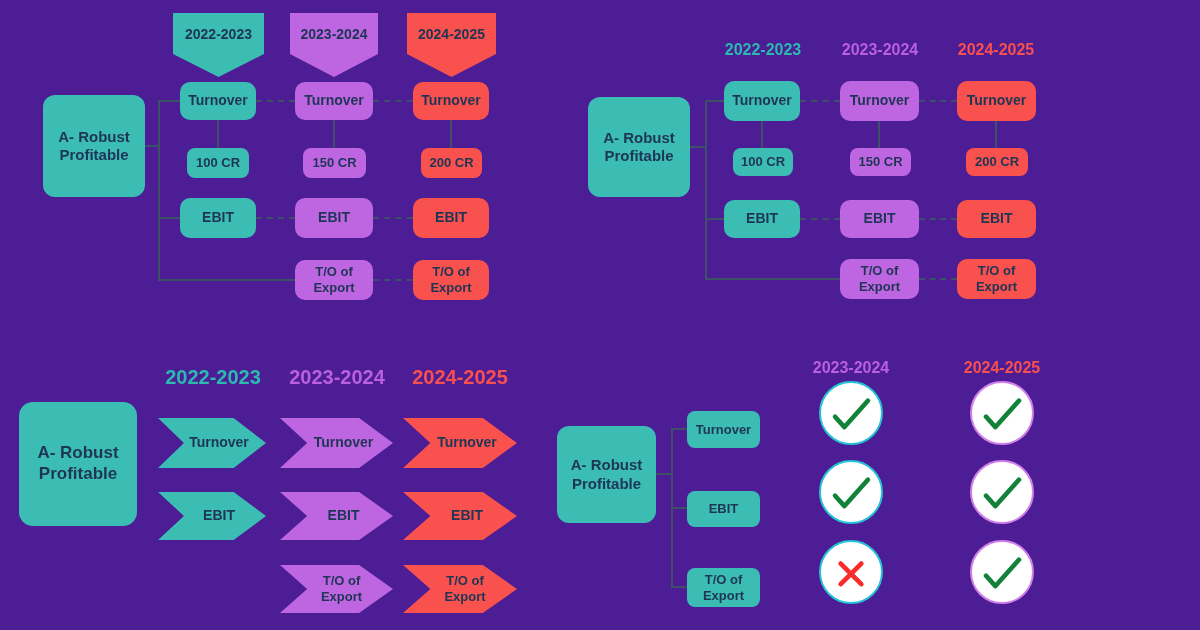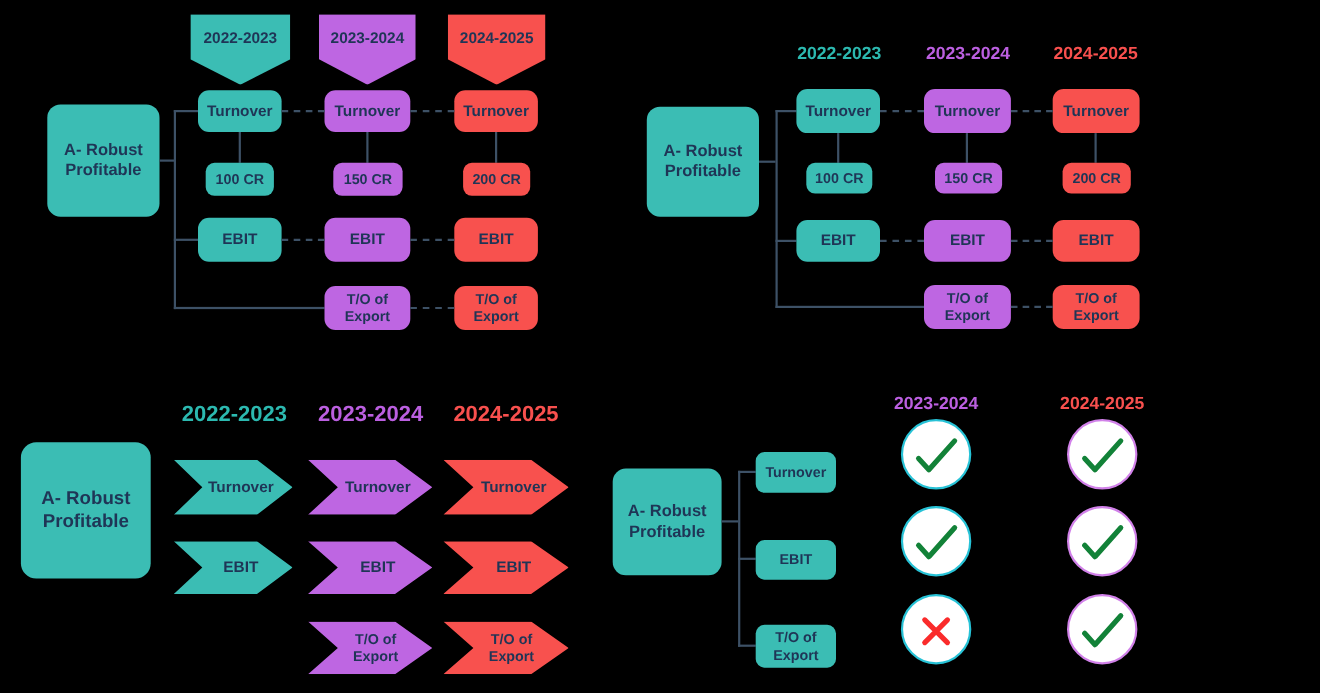--- a/index.html
+++ b/index.html
@@ -2,21 +2,21 @@
 <html style="--teal: #3BBDB4; --purple: #BE66E2; --red: #F8514E; --text: #1F3556; --connector: #3D5166; --header_teal: #2CB9B0; --header_purple: #BB5FE0; --header_red: #F8504E; --circle_cyan: #27C2D6; --circle_violet: #D181E9; --check_green: #128238; --cross_red: #FA2B2B;"><head>
 <meta charset="utf-8">
 <style>
   :root{
     --teal:#3BBDB4; --purple:#BE66E2; --red:#F8514E; --text:#1F3556;
     --connector:#3D5166; --header_teal:#2CB9B0; --header_purple:#BB5FE0;
     --header_red:#F8504E; --circle_cyan:#27C2D6; --circle_violet:#D181E9;
     --check_green:#128238; --cross_red:#FA2B2B;
   }
   body{margin:0;background:#fff;}
-  .canvas{position:relative;width:1200px;height:630px;background:#000000;
+  .canvas{position:relative;width:1200px;height:630px;background:#4c1d95;
           font-family:"Liberation Sans",sans-serif;overflow:hidden;}
   .node{position:absolute;display:flex;align-items:center;justify-content:center;
         text-align:center;font-weight:700;color:var(--text);box-sizing:border-box;line-height:1.22;}
   .teal{background:var(--teal);} .purple{background:var(--purple);} .red{background:var(--red);}
   .banner{position:absolute;display:flex;justify-content:center;align-items:flex-start;
           padding-top:13px;font-weight:700;color:var(--text);font-size:14px;box-sizing:border-box;
           clip-path:polygon(0 0,100% 0,100% 64%,50% 100%,0 64%);}
   .arrow{position:absolute;display:flex;align-items:center;justify-content:center;text-align:center;
          font-weight:700;color:var(--text);box-sizing:border-box;line-height:1.22;
          clip-path:polygon(0 0,70% 0,100% 50%,70% 100%,0 100%,24% 50%);}

